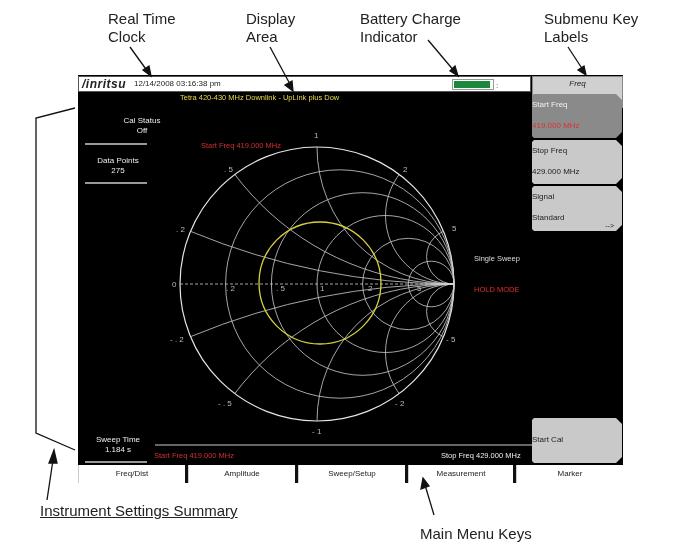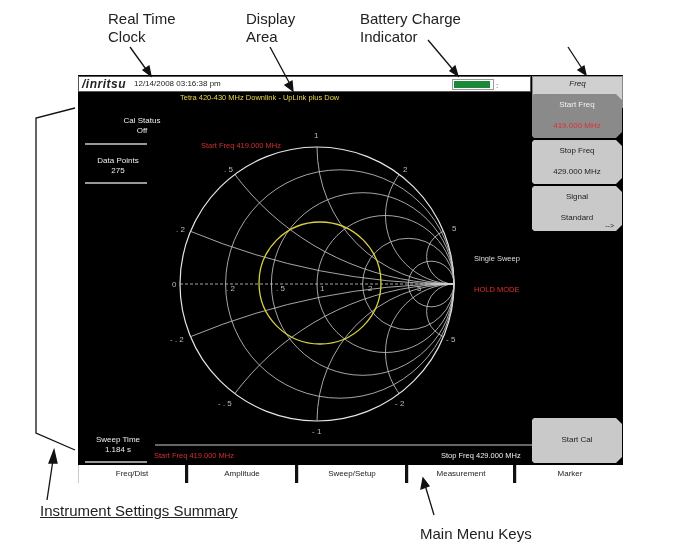--- a/index.html
+++ b/index.html
@@ -10,21 +10,21 @@
   .header{position:absolute;left:78px;top:76px;width:453px;height:16px;background:#fff;border:1px solid #555;box-sizing:border-box;}
   .logo{position:absolute;left:3px;top:0px;font-size:12px;font-weight:bold;letter-spacing:0.5px;color:#222;font-style:italic;}
   .clock{position:absolute;left:55px;top:2px;font-size:8px;color:#222;}
   .battery{position:absolute;left:373px;top:2px;width:40px;height:9px;border:1px solid #999;background:#fff;}
   .battery .fill{position:absolute;left:1px;top:1px;width:36px;height:7px;background:#1a8a3a;}
   .battery .tip{position:absolute;left:43px;top:1px;font-size:8px;color:#333;}
   .title{position:absolute;left:180px;top:93px;font-size:7.5px;color:#e8d84a;}
   .rt{position:absolute;right:93px;font-size:7.5px;color:#bbb;text-align:right;}
   .settings{position:absolute;left:78px;width:80px;text-align:center;color:#eee;font-size:8px;line-height:10px;}
   .sep{position:absolute;left:85px;width:62px;height:2px;background:#999;}
-  .sk{position:absolute;left:532px;width:90px;background:#c9c9c9;color:#222;font-size:8px;text-align:center;box-sizing:border-box;
+  .sk{position:absolute;left:532px;width:90px;background:#c9c9c9;color:#222;font-size:8px;box-sizing:border-box;
       clip-path:polygon(0 2px,2px 0,calc(100% - 6px) 0,100% 6px,100% calc(100% - 6px),calc(100% - 6px) 100%,2px 100%,0 calc(100% - 2px));}
   .sk.active{background:#8a8a8a;color:#f2f2f2;}
   .sk .l1{position:absolute;left:0;right:0;top:6px;}
   .sk .l2{position:absolute;left:0;right:0;top:27px;}
   .sk .red{color:#e03030;}
   .sk .arrow{position:absolute;right:8px;bottom:2px;font-size:7px;}
   .skhead{position:absolute;left:532px;top:76px;width:91px;height:32px;background:#d0d0d0;border:1px solid #888;box-sizing:border-box;text-align:center;font-size:8px;line-height:14px;color:#222;font-style:italic;}
   .mm{position:absolute;top:465px;height:18px;background:#fff;border-left:1px solid #ccc;font-size:8px;text-align:center;line-height:17px;color:#222;box-sizing:border-box;}
   .mmsep{position:absolute;top:465px;width:3px;height:18px;background:#111;}
   .freqlbl{position:absolute;font-size:7.5px;}
@@ -39,20 +39,22 @@
 </div>
 <div class="callout" style="left:246px;top:10px;">
   <div>Display</div>
   <div>Area</div>
 </div>
 <div class="callout" style="left:360px;top:10px;">
   <div>Battery Charge</div>
   <div>Indicator</div>
 </div>
 <div class="callout" style="left:544px;top:10px;">
+  <div>Submenu Key</div>
+  <div>Labels</div>
 </div>
 <div class="callout" style="left:40px;top:502px;text-decoration:underline;">Instrument Settings Summary</div>
 <div class="callout" style="left:420px;top:525px;">Main Menu Keys</div>
 
 <div class="screen"></div>
 
 <div class="header">
   <span class="logo">/inritsu</span>
   <span class="clock">12/14/2008 03:16:38 pm</span>
   <div class="battery">

